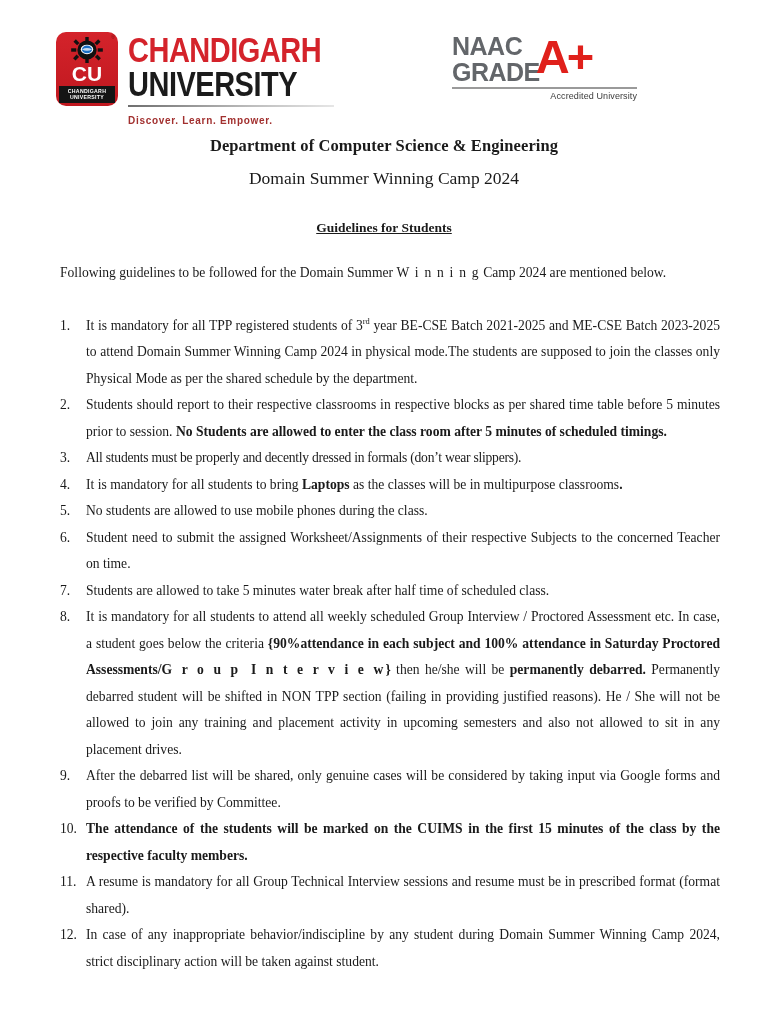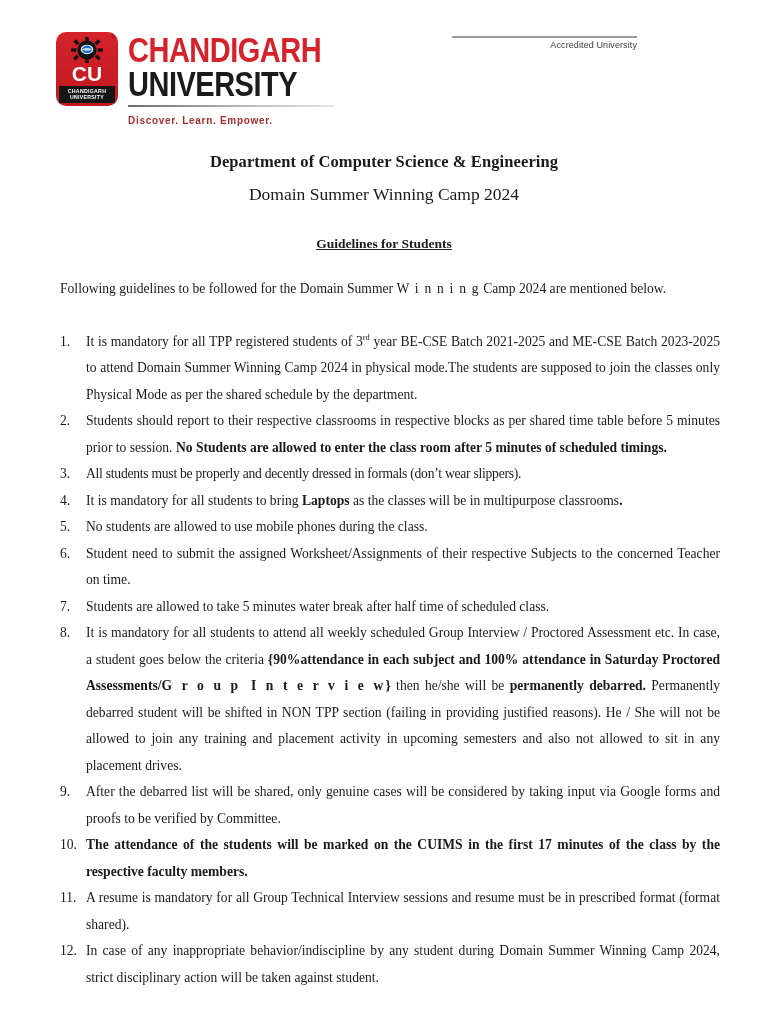--- a/index.html
+++ b/index.html
@@ -173,21 +173,21 @@
     font-family: "Liberation Sans", sans-serif;
     font-size: 9px;
     color: #3b3b3b;
     text-align: right;
     width: 185px;
     margin-top: 2px;
     letter-spacing: 0.1px;
   }
 
   
-  .title-wrap { text-align: center; margin-top: 28px; }
+  .title-wrap { text-align: center; margin-top: 12px; }
   .doc-title-1 {
     font-size: 16.5px;
     font-weight: bold;
     line-height: 28px;
     letter-spacing: 0.1px;
   }
   .doc-title-2 {
     font-size: 17.5px;
     font-weight: normal;
     line-height: 30px;
@@ -276,20 +276,27 @@
 
       <div class="cu-word">
         <span class="l1">CHANDIGARH</span>
         <span class="l2">UNIVERSITY</span>
         <div class="cu-rule"></div>
         <div class="cu-tag">Discover. Learn. Empower.</div>
       </div>
     </div>
 
     <div class="naac-block">
+      <div class="naac-row">
+        <div class="naac-words">
+          <span>NAAC</span>
+          <span class="gr">GRADE</span>
+        </div>
+        <div class="naac-ap">A+</div>
+      </div>
       <div class="naac-rule"></div>
       <div class="naac-sub">Accredited University</div>
     </div>
   </div>
 
   <div class="title-wrap">
     <div class="doc-title-1">Department of Computer Science &amp; Engineering</div>
     <div class="doc-title-2">Domain Summer Winning Camp 2024</div>
     <div class="doc-subtitle">Guidelines for Students</div>
   </div>
@@ -302,18 +309,18 @@
     <ol class="guidelines" id="guidelines-list">
         <li><span class="num">1.</span><span><span>It is mandatory for all TPP registered students of 3</span><sup>rd</sup><span> year BE-CSE Batch 2021-2025 and ME-CSE Batch 2023-2025 to attend Domain Summer Winning Camp 2024 in physical mode.The students are supposed to join the classes only Physical Mode as per the shared schedule by the department.</span></span></li>
         <li><span class="num">2.</span><span><span>Students should report to their respective classrooms in respective blocks as per shared time table before 5 minutes prior to session. </span><b>No Students are allowed to enter the class room after 5 minutes of scheduled timings.</b></span></li>
         <li><span class="num">3.</span><span><span class="condensed">All students must be properly and decently dressed in formals (don’t wear slippers).</span></span></li>
         <li><span class="num">4.</span><span><span>It is mandatory for all students to bring </span><b>Laptops</b><span> as the classes will be in multipurpose classrooms</span><b>.</b></span></li>
         <li><span class="num">5.</span><span><span>No students are allowed to use mobile phones during the class.</span></span></li>
         <li><span class="num">6.</span><span><span>Student need to submit the assigned Worksheet/Assignments of their respective Subjects to the concerned Teacher on time.</span></span></li>
         <li><span class="num">7.</span><span><span>Students are allowed to take 5 minutes water break after half time of scheduled class.</span></span></li>
         <li><span class="num">8.</span><span><span>It is mandatory for all students to attend all weekly scheduled Group Interview / Proctored Assessment etc. In case, a student goes below the criteria </span><b>{90%attendance in each subject and 100% attendance in Saturday Proctored Assessments/</b><b class="sp-wide">G r o u p</b><b>&nbsp; </b><b class="sp-wide">I n t e r v i e w</b><b>}</b><span> then he/she will be </span><b>permanently debarred.</b><span> Permanently debarred student will be shifted in NON TPP section (failing in providing justified reasons). He / She will not be allowed to join any training and placement activity in upcoming semesters and also not allowed to sit in any placement drives.</span></span></li>
         <li><span class="num">9.</span><span><span>After the debarred list will be shared, only genuine cases will be considered by taking input via Google forms and proofs to be verified by Committee.</span></span></li>
-        <li><span class="num">10.</span><span><b>The attendance of the students will be marked on the CUIMS in the first 17 minutes of the class by the respective faculty members.</b></span></li>
+        <li><span class="num">10.</span><span><b>The attendance of the students will be marked on the CUIMS in the first 15 minutes of the class by the respective faculty members.</b></span></li>
         <li><span class="num">11.</span><span><span>A resume is mandatory for all Group Technical Interview sessions and resume must be in prescribed format (format shared).</span></span></li>
         <li><span class="num">12.</span><span><span>In case of any inappropriate behavior/indiscipline by any student during Domain Summer Winning Camp 2024, strict disciplinary action will be taken against student.</span></span></li>
       </ol>
   </div>
 </div>
 
 </body></html>

